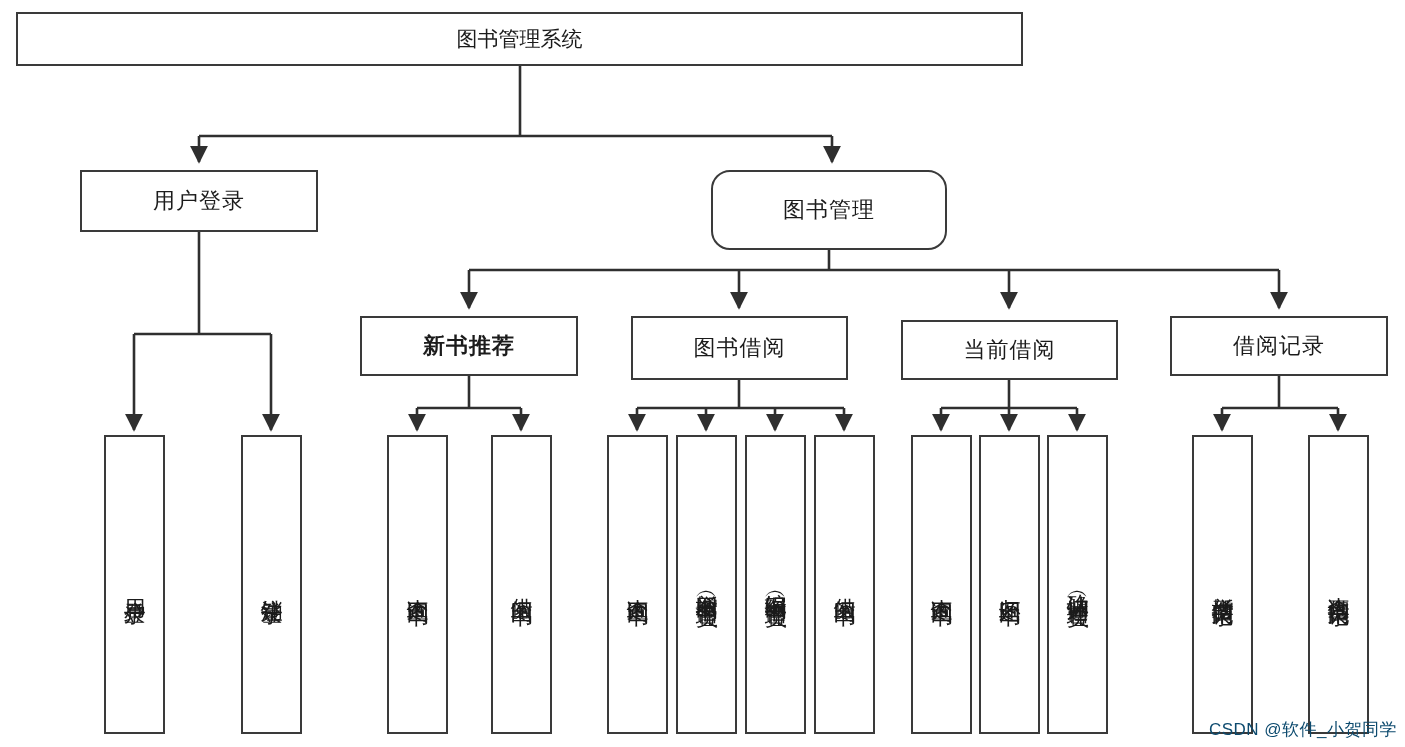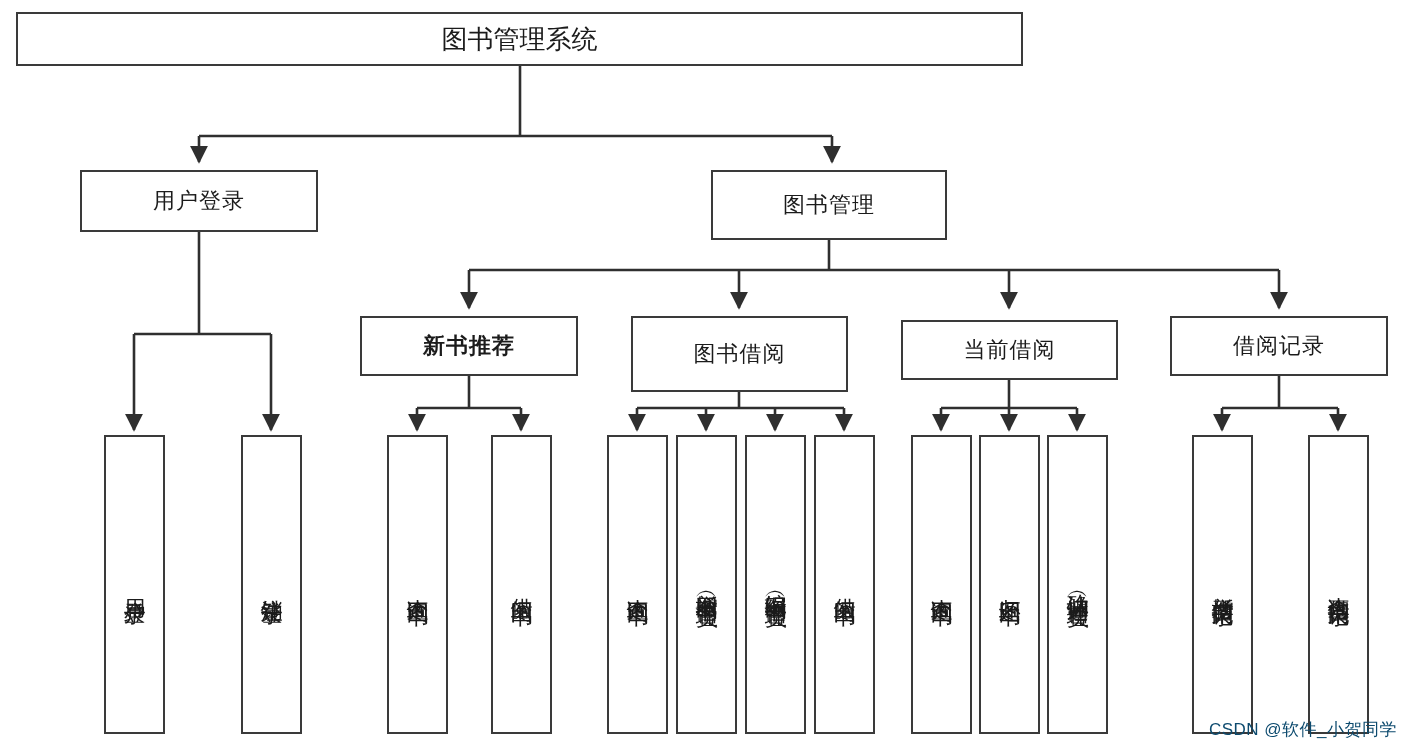--- a/index.html
+++ b/index.html
@@ -34,21 +34,21 @@
     align-items: center;
     justify-content: center;
     color: #1b1b1b;
     text-align: center;
   }
   .node.h {
     font-size: 22px;
     letter-spacing: 1px;
   }
   .node.root {
-    font-size: 26px;
+    font-size: 21px;
   }
   .node.leaf {
     font-size: 22px;
     padding: 6px 2px;
     align-items: center;
     justify-content: center;
   }
   .node.leaf .vtext {
     writing-mode: vertical-rl;
     text-orientation: upright;
@@ -123,29 +123,29 @@
   </svg>
 
   <div class="node root" style="left:16px; top:12px; width:1007px; height:54px;">
     <span>图书管理系统</span>
   </div>
 
   <div class="node h" style="left:80px; top:170px; width:238px; height:62px;">
     <span>用户登录</span>
   </div>
 
-  <div class="node h" style="left:711px; top:170px; width:236px; height:70px;">
+  <div class="node h" style="left:711px; top:170px; width:236px; height:80px;border-radius:19px;">
     <span>图书管理</span>
   </div>
 
   <div class="node h" style="left:360px; top:316px; width:218px; height:60px;font-weight:bold;">
     <span>新书推荐</span>
   </div>
 
-  <div class="node h" style="left:631px; top:316px; width:217px; height:76px;">
+  <div class="node h" style="left:631px; top:316px; width:217px; height:64px;">
     <span>图书借阅</span>
   </div>
 
   <div class="node h" style="left:901px; top:320px; width:217px; height:60px;">
     <span>当前借阅</span>
   </div>
 
   <div class="node h" style="left:1170px; top:316px; width:218px; height:60px;">
     <span>借阅记录</span>
   </div>

